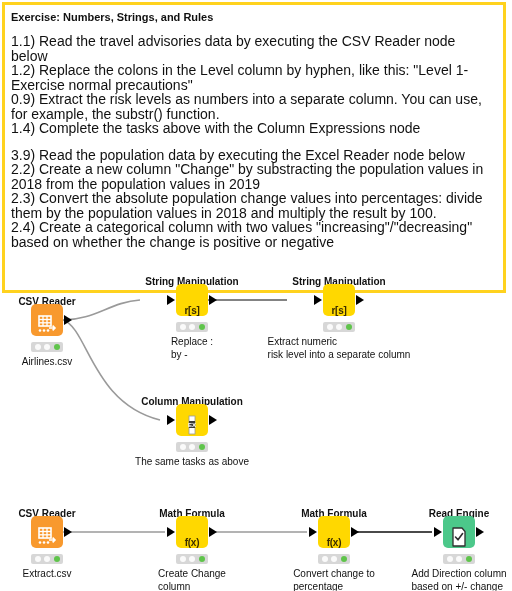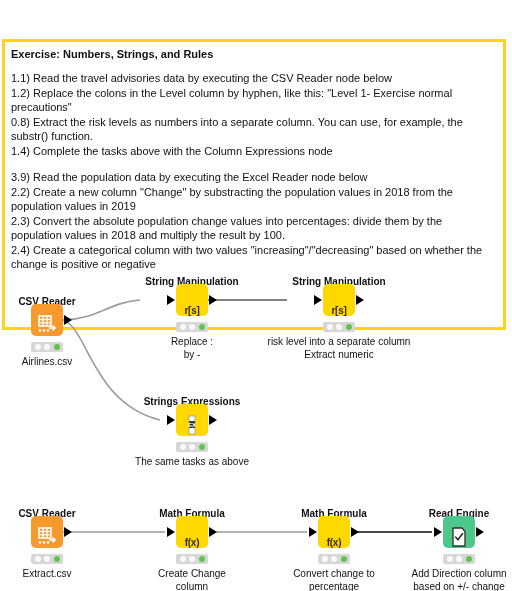--- a/index.html
+++ b/index.html
@@ -19,31 +19,30 @@
   #exercise-box {
     position: absolute;
     left: 2px;
     top: 2px;
     width: 504px;
     height: 291px;
     border: 3px solid #FFD21E;
     background: #ffffff;
     box-sizing: border-box;
     padding: 5px 8px 0 6px;
-    margin-top: 37px;
   }
   #exercise-title {
     font-size: 11px;
     font-weight: bold;
     color: #111111;
     line-height: 14px;
     margin-bottom: 10px;
   }
   .para {
-    font-size: 11px;
+    font-size: 14px;
     color: #111111;
     line-height: 14.5px;
     margin-bottom: 12px;
   }
   .para div { margin: 0; }
 
   
   #canvas {
     position: absolute;
     left: 0;
@@ -135,34 +134,34 @@
 
   
   .node-caption {
     position: absolute;
     left: 50%;
     transform: translateX(-50%);
     top: 36px;
     white-space: nowrap;
     font-size: 10px;
     color: #111111;
-    text-align: center;
+    text-align: left;
     line-height: 12.5px;
   }
 </style>
 </head>
 <body>
 
 <div id="exercise-box">
   <div id="exercise-title">Exercise: Numbers, Strings, and Rules</div>
 
   <div class="para">
     <div>1.1) Read the travel advisories data by executing the CSV Reader node below</div>
     <div>1.2) Replace the colons in the Level column by hyphen, like this: "Level 1- Exercise normal precautions"</div>
-    <div>0.8) Extract the risk levels as numbers into a separate column. You can use, for example, the substr() function.</div>
+    <div>0.9) Extract the risk levels as numbers into a separate column. You can use, for example, the substr() function.</div>
     <div>1.4) Complete the tasks above with the Column Expressions node</div>
   </div>
 
   <div class="para">
     <div>3.9) Read the population data by executing the Excel Reader node below</div>
     <div>2.2) Create a new column "Change" by substracting the population values in 2018 from the population values in 2019</div>
     <div>2.3) Convert the absolute population change values into percentages: divide them by the population values in 2018 and multiply the result by 100.</div>
     <div>2.4) Create a categorical column with two values "increasing"/"decreasing" based on whether the change is positive or negative</div>
   </div>
 </div>
@@ -232,27 +231,27 @@
       <span class="glyph">r[s]</span>
     </div>
     <div class="port in"></div>
     <div class="port out"></div>
     <div class="status">
       <i></i>
         <i></i>
         <i class="on"></i>
     </div>
     <div class="node-caption">
+      <div>Extract numeric</div>
       <div>risk level into a separate column</div>
-      <div>Extract numeric</div>
     </div>
   </div>
 
   <div class="node" style="left:192px; top:192px;">
-    <div class="node-title">Strings Expressions</div>
+    <div class="node-title">Column Manipulation</div>
     <div class="node-body yellow">
       <svg width="20" height="22" viewBox="0 0 20 22">
         <rect x="7" y="2" width="6" height="18" fill="#ffffff" stroke="#9a9a9a" stroke-width="0.8"></rect>
         <rect x="7" y="7" width="6" height="7" fill="#3a3a3a"></rect>
         <text x="10" y="12.6" font-family="'Liberation Sans', sans-serif" font-size="6" font-weight="bold" fill="#ffffff" text-anchor="middle">EX</text>
       </svg>
     </div>
     <div class="port in"></div>
     <div class="port out"></div>
     <div class="status">

